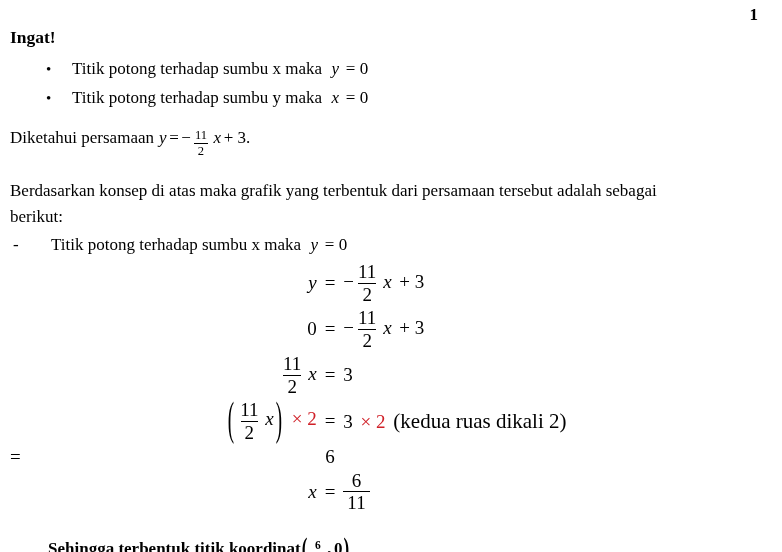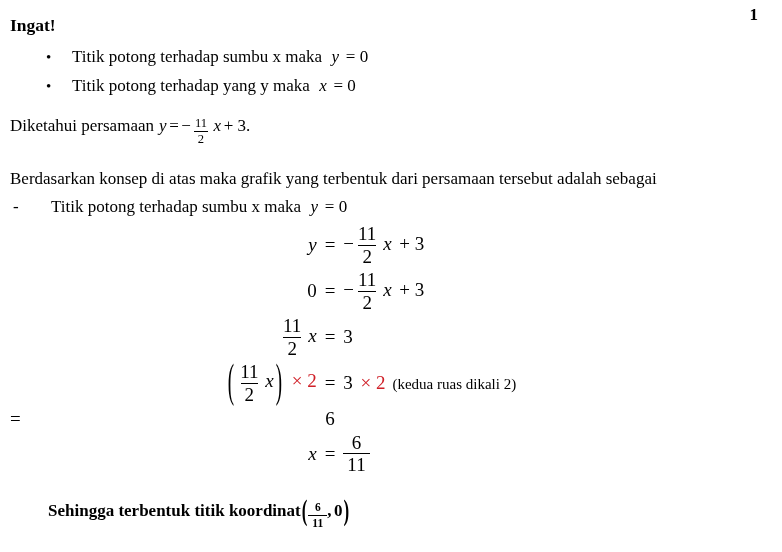--- a/index.html
+++ b/index.html
@@ -22,21 +22,21 @@
 
   .page-number {
     position: absolute;
     top: 5px;
     right: 24px;
     font-weight: bold;
     font-size: 17px;
   }
 
   .heading {
-    margin-top: 8px;
+    margin-top: 20px;
     font-weight: bold;
     font-size: 17.5px;
     line-height: 22px;
   }
 
   
   .bullets { margin-top: 9px; }
   .bullet-row {
     display: flex;
     align-items: baseline;
@@ -97,21 +97,21 @@
   .eq-row {
     display: grid;
     grid-template-columns: 1fr auto 1fr;
     column-gap: 8px;
     align-items: center;
     margin: 3px 0;
   }
   .eq-left  { text-align: right; white-space: nowrap; }
   .eq-right { text-align: left;  white-space: nowrap; }
   .red { color: var(--accent-red, #d02028); }
-  .note { font-size: 15px; margin-top: 18px; }
+  .note { font-size: 21px; margin-top: 18px; }
 
   .bigparen {
     display: inline-block;
     transform: scaleY(2.45);
     transform-origin: center;
     font-size: 19px;
     margin: 0 2px;
     font-weight: 400;
   }
   .midparen {
@@ -145,21 +145,21 @@
       <span class="bullet-marker">•</span>
       <span>
         <span>Titik potong terhadap sumbu x maka</span>
         <span class="mvar gap-l">y</span>
         <span class="gap-s">= 0</span>
       </span>
     </div>
     <div class="bullet-row">
       <span class="bullet-marker">•</span>
       <span>
-        <span>Titik potong terhadap yang y maka</span>
+        <span>Titik potong terhadap sumbu y maka</span>
         <span class="mvar gap-l">x</span>
         <span class="gap-s">= 0</span>
       </span>
     </div>
   </div>
 
   <div class="given-line">
     <span>Diketahui persamaan</span>
     <span class="mvar gap-l">y</span>
     <span class="gap-s">=</span>
@@ -168,20 +168,21 @@
       <span class="num">11</span>
       <span class="den">2</span>
     </span>
     <span class="mvar gap-s">x</span>
     <span class="gap-s">+ 3</span>
       <span>.</span>
   </div>
 
   <div class="para">
     <div>Berdasarkan konsep di atas maka grafik yang terbentuk dari persamaan tersebut adalah sebagai</div>
+    <div>berikut:</div>
   </div>
 
   <div class="dash-row">
     <span class="dash-marker">-</span>
     <span>
       <span>Titik potong terhadap sumbu x maka</span>
       <span class="mvar gap-l">y</span>
       <span class="gap-s">= 0</span>
     </span>
   </div>

